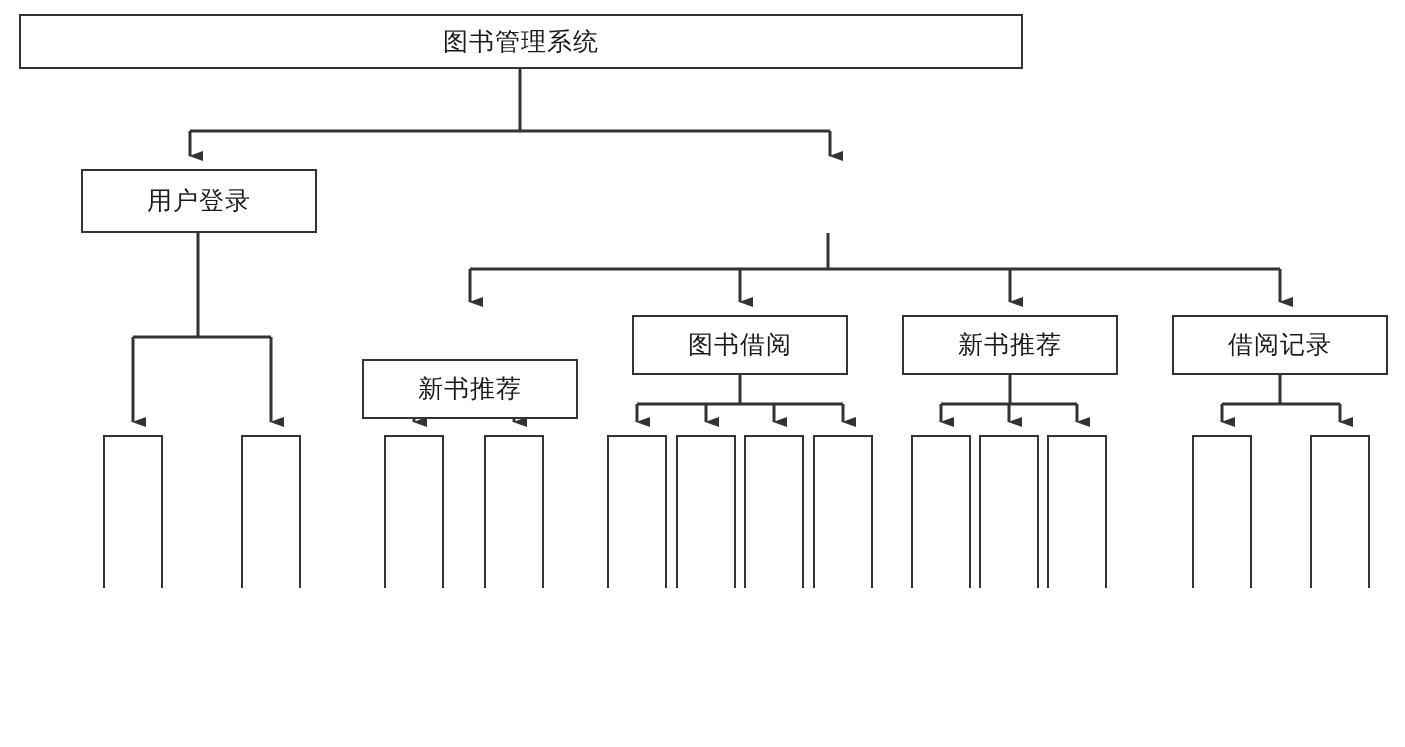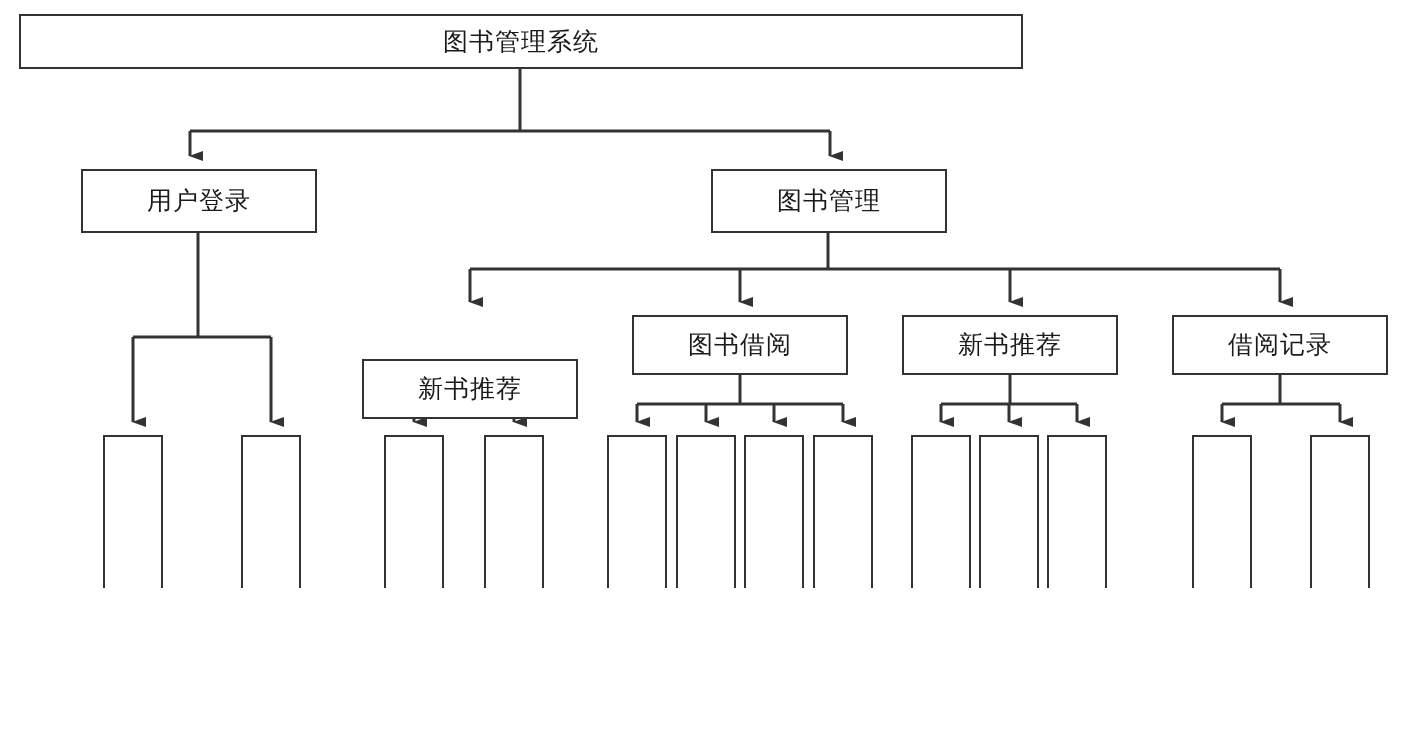--- a/index.html
+++ b/index.html
@@ -125,23 +125,20 @@
     </g>
   </svg>
 
   <div class="node horiz root" style="left:19px; top:14px; width:1004px; height:55px;">
     <span class="label">图书管理系统</span>
   </div>
 
   <div class="node horiz" style="left:81px; top:169px; width:236px; height:64px;">
     <span class="label">用户登录</span>
   </div>
-  <div class="node horiz" style="left:711px; top:169px; width:236px; height:64px;">
-    <span class="label">图书管理</span>
-  </div>
 
   <div class="node horiz" style="left:362px; top:315px; width:216px; height:60px;margin-top:44px;">
     <span class="label">新书推荐</span>
   </div>
   <div class="node horiz" style="left:632px; top:315px; width:216px; height:60px;text-align:center;">
     <span class="label">图书借阅</span>
   </div>
   <div class="node horiz" style="left:902px; top:315px; width:216px; height:60px;">
     <span class="label">新书推荐</span>
   </div>

